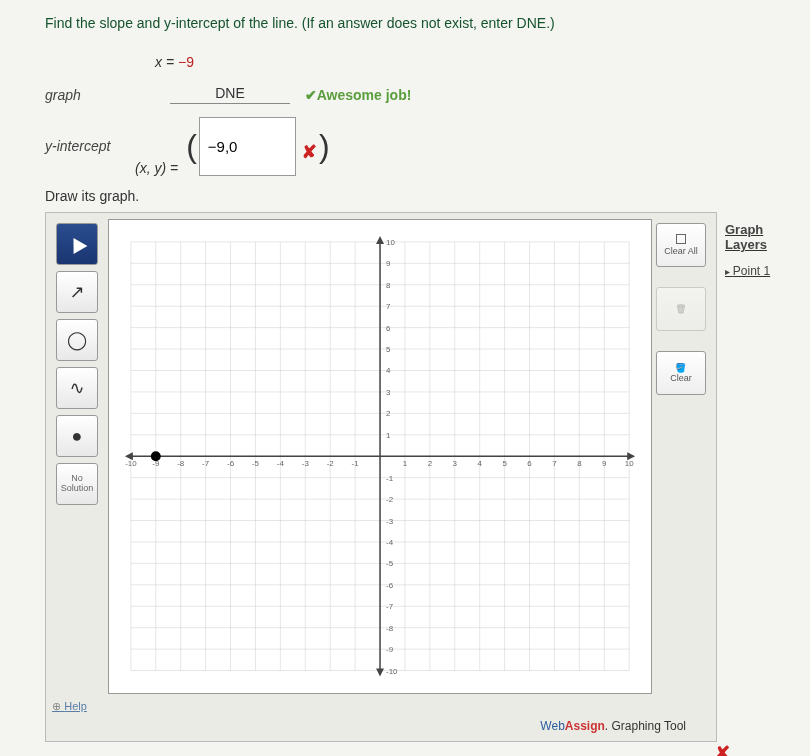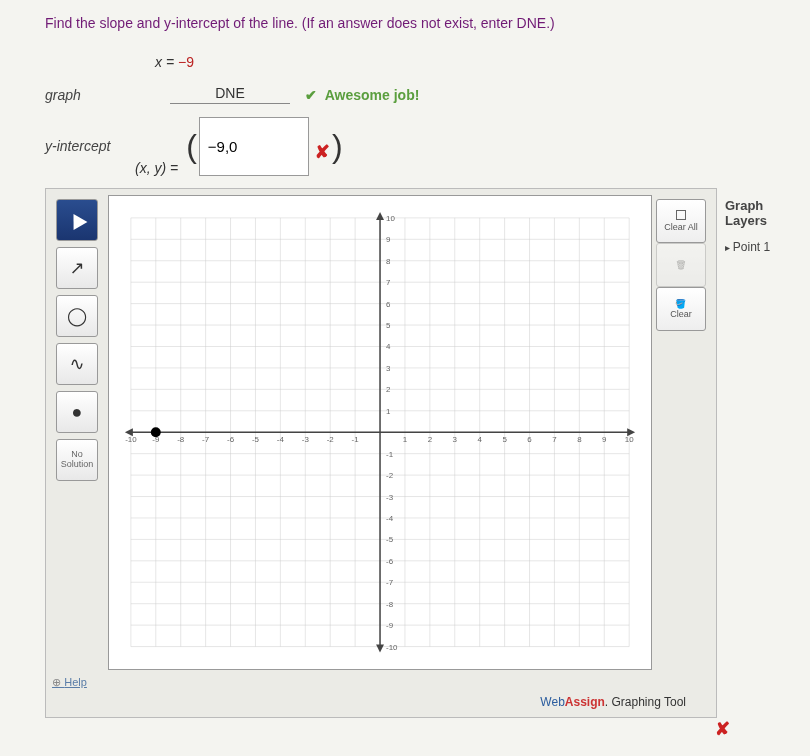--- a/index.html
+++ b/index.html
@@ -1,43 +1,43 @@
 <!DOCTYPE html>
 <html><head>
 <meta charset="utf-8">
 <style>
 * { box-sizing: border-box; margin: 0; padding: 0; }
 body { font-family: Arial, sans-serif; font-size: 14px; color: #333; background: #f4f4f0; width: 810px; }
 .content { padding: 15px 20px 0 45px; }
-.question { margin-bottom: 23px; color: #701a75; }
+.question { margin-bottom: 23px; color: #14532d; }
 .equation { margin: 10px 0 15px 110px; font-style: italic; }
 .equation .val { color: #b22; font-style: normal; }
 .ans-row { display: flex; align-items: center; margin-bottom: 12px; }
 .ans-label { width: 90px; font-style: italic; color: #444; }
 .ans-sub { font-style: italic; margin-right: 6px; margin-top: 44px; }
 .dne-field { border: none; border-bottom: 1px solid #888; width: 120px; text-align: center; padding-bottom: 2px; margin-left: 35px; }
 .check { color: #5a9e3e; margin-left: 15px; font-weight: bold; }
-.awesome { color: #5a9e3e; font-weight: bold; margin-left: 8px; }
+.awesome { color: #5a9e3e; font-weight: bold; }
 .paren { font-size: 32px; font-weight: normal; color: #333; margin: 0 2px; }
-.input-box { border: 1px solid #999; padding: 20px 8px; width: 110px; font-size: 15px; background: #fff; }
+.input-box { border: 1px solid #999; padding: 20px 8px; width: 97px; font-size: 15px; background: #fff; }
 .wrong { color: #c22; font-weight: bold; font-size: 18px; margin-left: 6px; position: relative; top: 6px; }
 .draw-label { margin: 10px 0 8px 0; }
 .graph-wrap { display: flex; }
 .graph-panel { border: 1px solid #bbb; background: #ebebe6; padding: 6px; width: 672px; }
 .graph-inner { display: flex; background: #ebebe6; }
 .toolbar { width: 52px; display: flex; flex-direction: column; gap: 6px; padding: 4px 4px 0 4px; }
 .tool-btn { width: 42px; height: 42px; border: 1px solid #999; background: linear-gradient(#fff,#e8e8e8); border-radius: 3px; display: flex; align-items: center; justify-content: center; font-size: 18px; cursor: pointer; }
 .tool-btn.active { background: linear-gradient(#2a4d8f,#1a3570); color: #fff; }
 .tool-no { font-size: 9px; text-align: center; line-height: 1.1; color: #666; }
 .canvas-area { position: relative; width: 545px; height: 475px; border: 1px solid #999; background: #fff; margin-left: 4px; }
 .grid { position: absolute; inset: 0; }
-.side-btns { width: 58px; padding: 4px; display: flex; flex-direction: column; gap: 0; align-items: center; }
+.side-btns { width: 58px; padding: 4px; display: flex; flex-direction: column; gap: 20px; align-items: center; }
 .side-btn { width: 50px; height: 44px; border: 1px solid #999; background: linear-gradient(#fff,#eee); border-radius: 3px; font-size: 9px; display: flex; flex-direction: column; align-items: center; justify-content: center; cursor: pointer; color: #555; }
 .side-btn .sq { width: 10px; height: 10px; border: 1px solid #666; margin-bottom: 2px; }
-.layers { width: 138px; padding: 10px 8px; }
+.layers { width: 138px; padding: 10px 8px; text-decoration: underline; }
 .layers-title { font-weight: bold; color: #444; margin-bottom: 12px; font-size: 13px; }
 .layer-item { font-size: 12px; color: #444; }
 .layer-item::before { content: "▸ "; font-size: 10px; }
 .help { color: #5a7da8; text-decoration: underline; font-size: 11px; margin-top: 6px; display: inline-block; cursor: pointer; }
 .help::before { content: "⊕ "; color: #888; text-decoration: none; }
 .footer-brand { text-align: right; padding: 6px 24px 2px 0; font-size: 12px; }
 .footer-brand .wa1 { color: #2a5c9e; margin-left: 24px; }
 .footer-brand .wa2 { color: #c33; font-weight: bold; }
 .submission { margin: 18px 0 10px 0; color: #5a7da8; text-decoration: underline; font-size: 13px; cursor: pointer; }
 .submission::before { content: "⊡ "; color: #888; }
@@ -62,20 +62,21 @@
 
   <div class="ans-row">
     <span class="ans-label">y-intercept</span>
     <span class="ans-sub">(x, y)  =</span>
     <span class="paren">(</span>
     <input class="input-box" value="−9,0" style="">
     <span class="wrong">✘</span>
     <span class="paren">)</span>
   </div>
 
+  <div class="draw-label">Draw its graph.</div>
 
   <div class="graph-wrap">
     <div class="graph-panel">
       <div class="graph-inner">
         <div class="toolbar">
           <div class="tool-btn active">
               <div class="arrow-icon"></div>
             </div>
           <div class="tool-btn">↗</div>
           <div class="tool-btn">◯</div>

